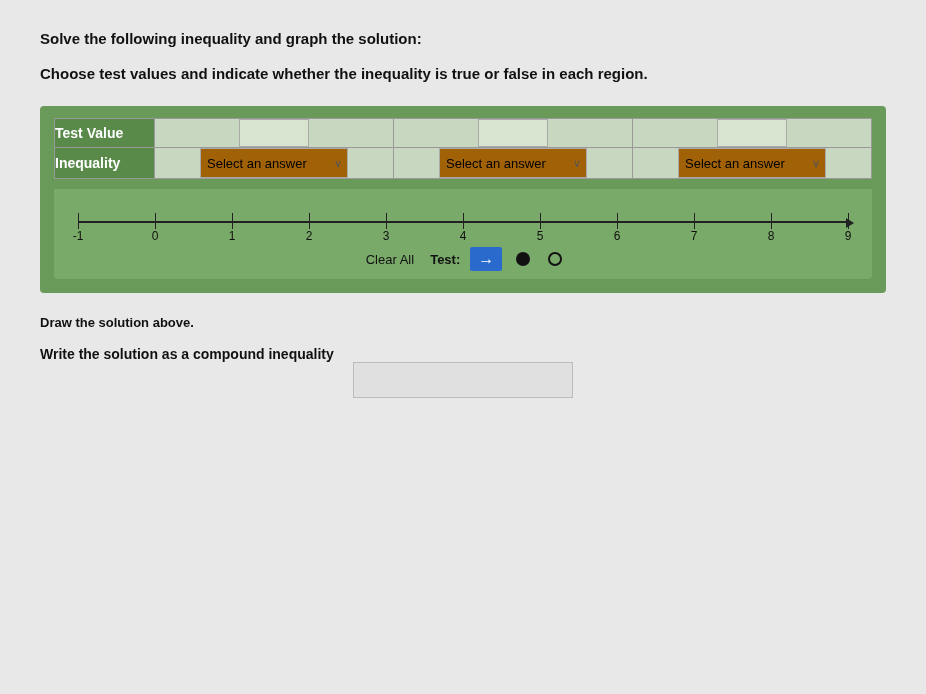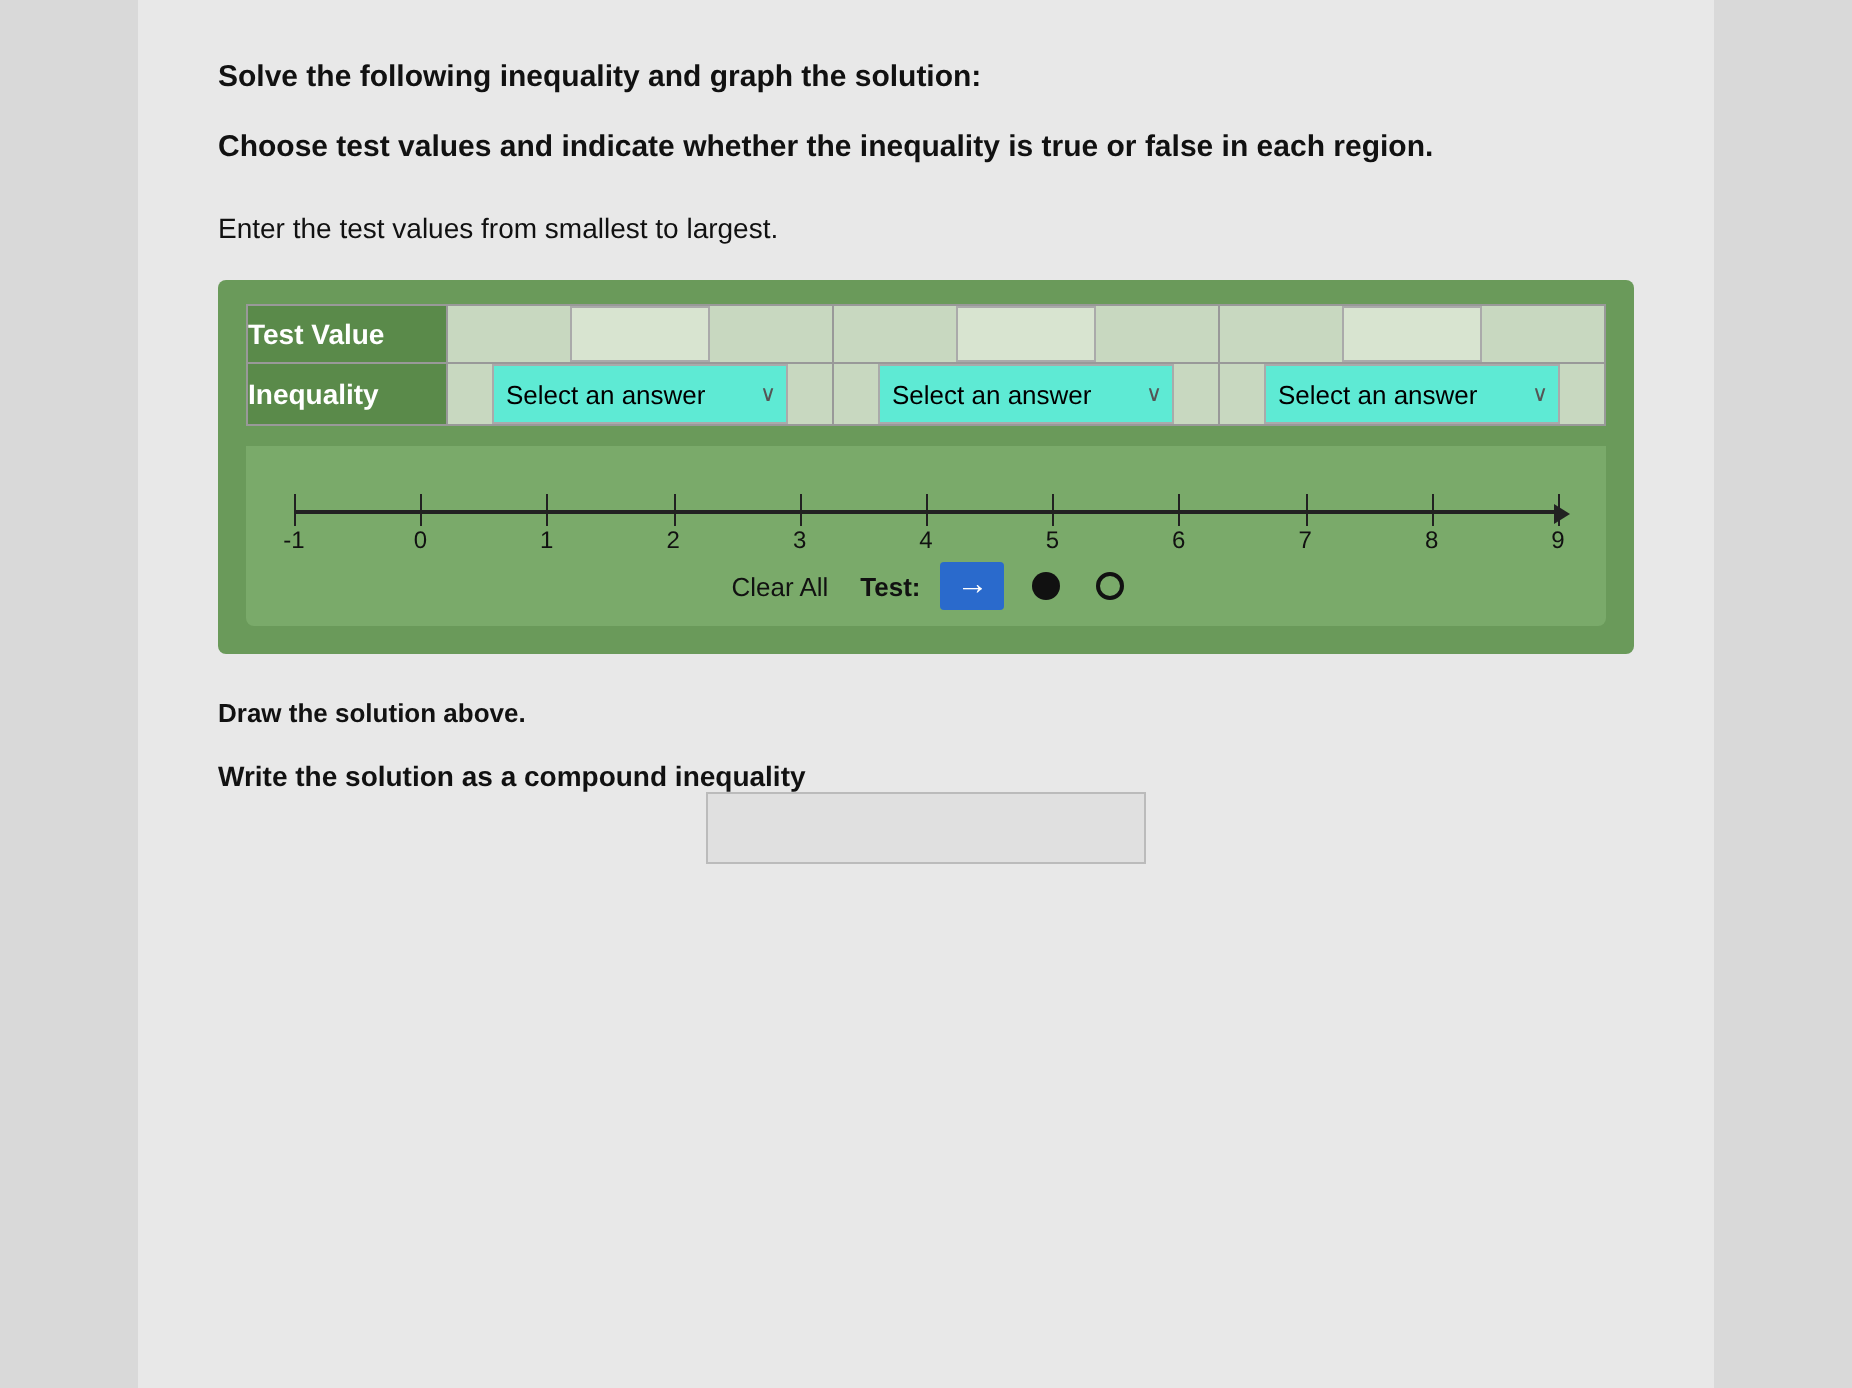--- a/index.html
+++ b/index.html
@@ -10,21 +10,21 @@
       font-size: 15px;
       color: #111;
       min-height: 694px;
       width: 926px;
       display: flex;
       justify-content: center;
     }
 
     .page {
       background: #e8e8e8;
-      width: 788px;
+      width: 926px;
       padding: 30px 40px 40px 40px;
     }
 
     .problem-title {
       font-size: 15px;
       font-weight: bold;
       margin-bottom: 18px;
     }
 
     .equation {
@@ -104,21 +104,21 @@
     .select-cell {
       background: #c8d8c0;
       padding: 6px 8px;
       text-align: center;
     }
 
     .select-cell select {
       width: 148px;
       height: 30px;
       border: 1px solid #aaa;
-      background: #5eead4;
+      background: #a16207;
       font-size: 13px;
       padding: 0 6px;
       cursor: pointer;
       outline: none;
       appearance: none;
       -webkit-appearance: none;
       padding-right: 24px;
       position: relative;
     }
 
@@ -298,21 +298,20 @@
   </style>
 </head>
 <body>
 
 <div class="page">
 
   <div class="problem-title">Solve the following inequality and graph the solution:</div>
 
 
   <div class="instructions-bold">Choose test values and indicate whether the inequality is true or false in each region.</div>
-  <div class="instructions-normal">Enter the test values from smallest to largest.</div>
 
   <div class="green-box">
 
     <table class="test-table">
       <tbody>
           <tr>
         <td class="header-cell">
           <span>Test Value</span>
         </td>
         <td class="value-input-cell">

